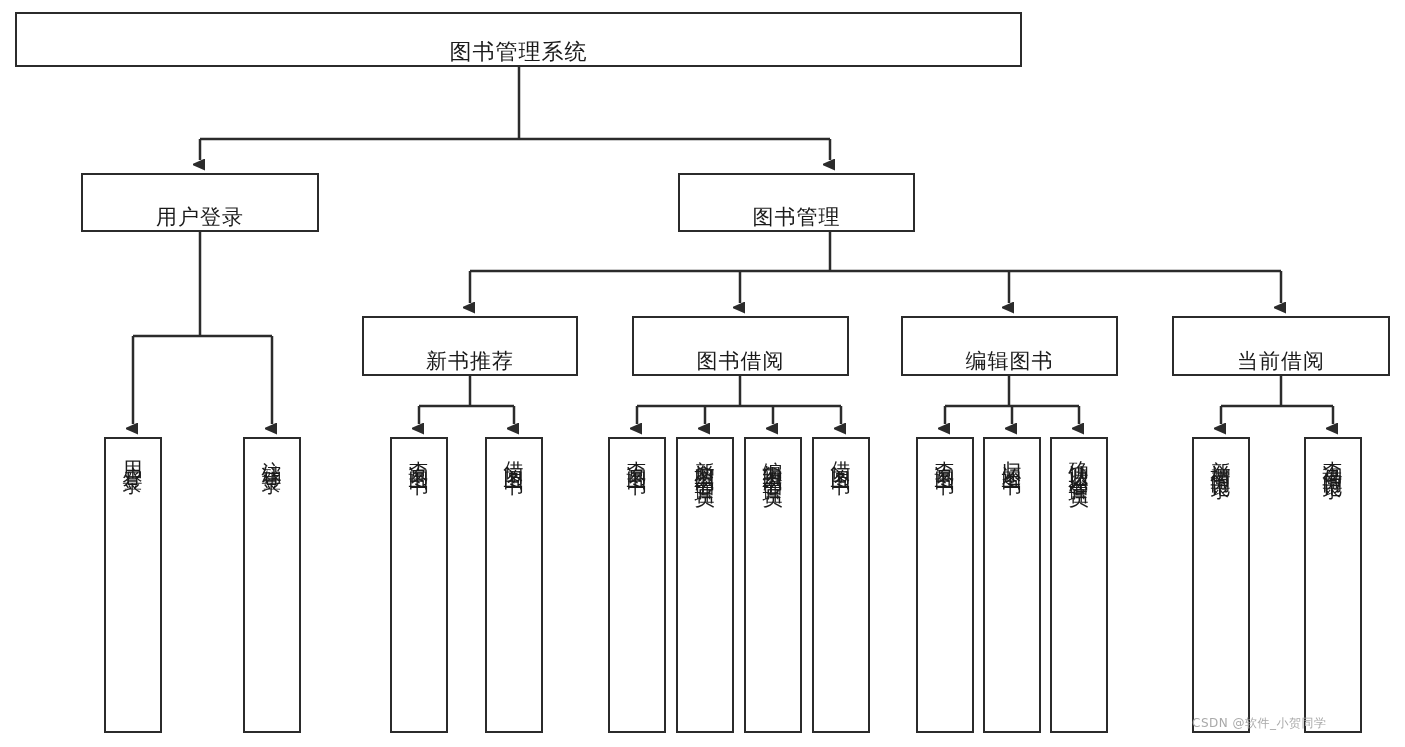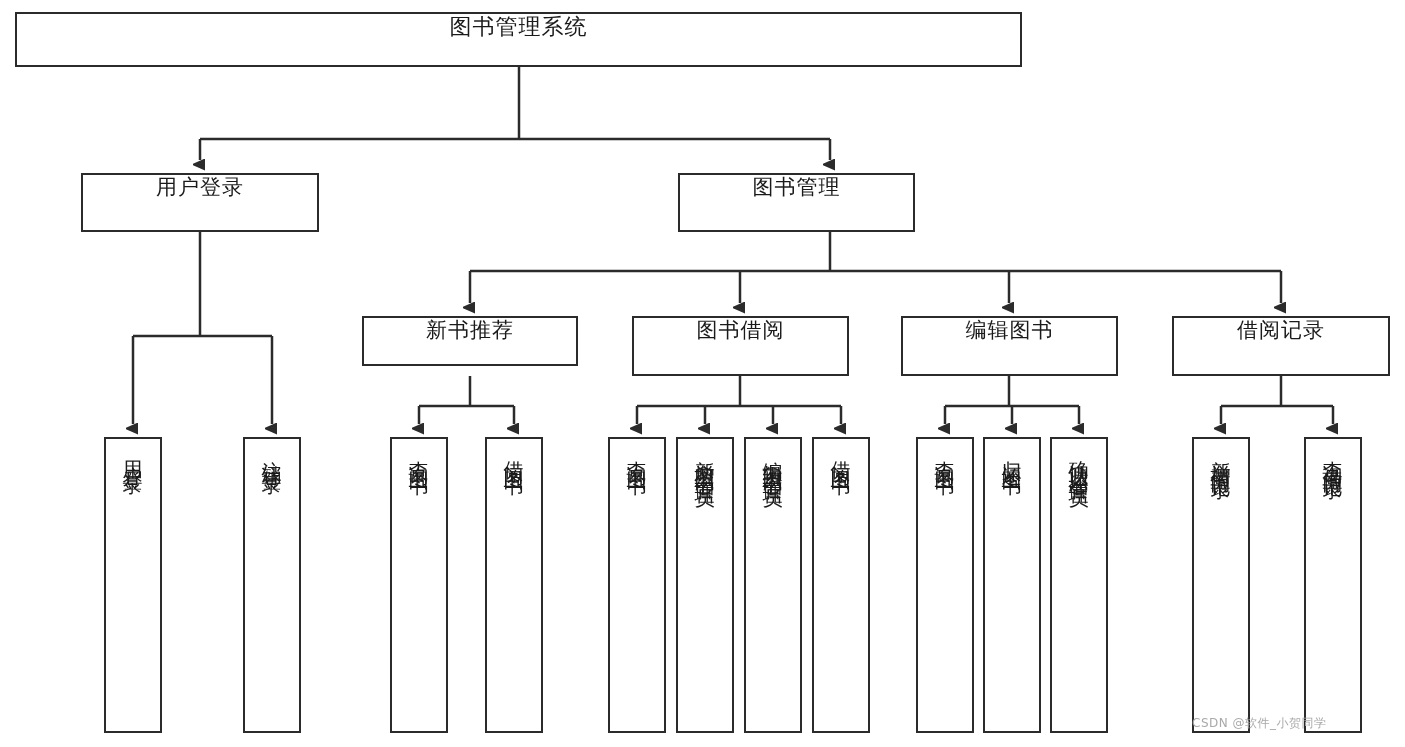--- a/index.html
+++ b/index.html
@@ -24,21 +24,21 @@
     width: 1405px;
     height: 747px;
     pointer-events: none;
   }
   .node {
     position: absolute;
     box-sizing: border-box;
     background: #ffffff;
     border: 2px solid #2b2b2b;
     display: flex;
-    align-items: flex-start;
+    align-items: flex-end;
     justify-content: center;
     color: #1a1a1a;
   }
   .node.h {
     
   }
   .node.h .label {
     font-size: 21px;
     line-height: 1.2;
     letter-spacing: 1px;
@@ -131,31 +131,31 @@
     <span class="label">图书管理系统</span>
   </div>
 
   <div class="node h" style="left:81px; top:173px; width:238px; height:59px;">
     <span class="label">用户登录</span>
   </div>
   <div class="node h" style="left:678px; top:173px; width:237px; height:59px;">
     <span class="label">图书管理</span>
   </div>
 
-  <div class="node h" style="left:362px; top:316px; width:216px; height:50px;">
+  <div class="node h" style="left:362px; top:316px; width:216px; height:60px;">
     <span class="label">新书推荐</span>
   </div>
   <div class="node h" style="left:632px; top:316px; width:217px; height:60px;">
     <span class="label">图书借阅</span>
   </div>
   <div class="node h" style="left:901px; top:316px; width:217px; height:60px;">
     <span class="label">编辑图书</span>
   </div>
   <div class="node h" style="left:1172px; top:316px; width:218px; height:60px;">
-    <span class="label">借阅记录</span>
+    <span class="label">当前借阅</span>
   </div>
 
   <div class="node v" style="left:104px; top:437px; width:58px; height:296px;">
     <span class="label">用户登录</span>
   </div>
   <div class="node v" style="left:243px; top:437px; width:58px; height:296px;">
     <span class="label">注销登录</span>
   </div>
   <div class="node v" style="left:390px; top:437px; width:58px; height:296px;">
     <span class="label">查询图书</span>

